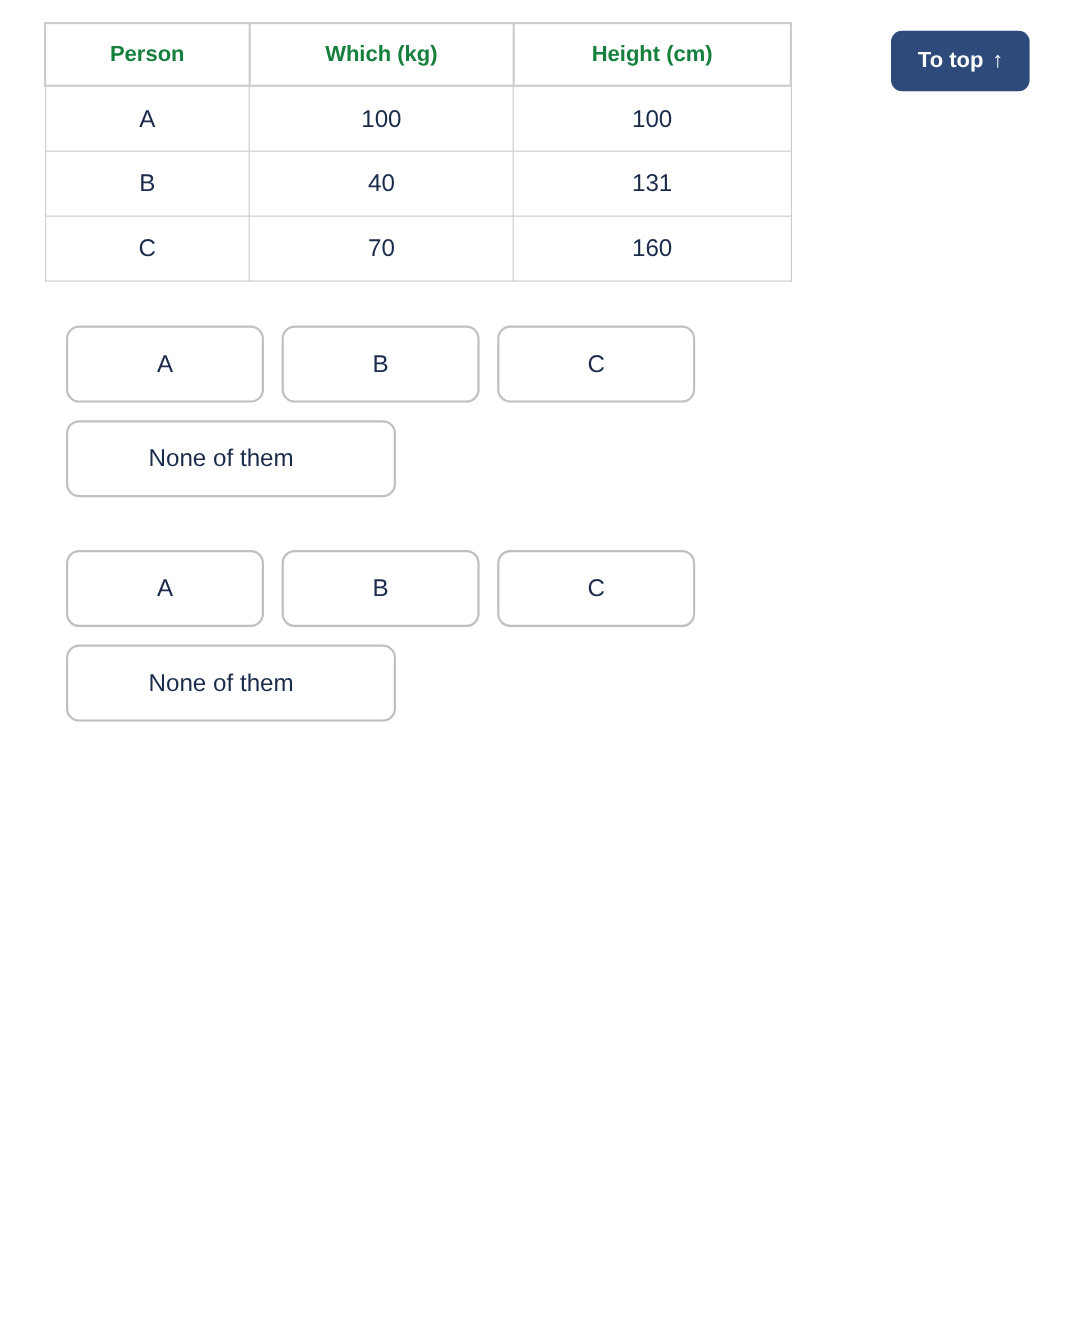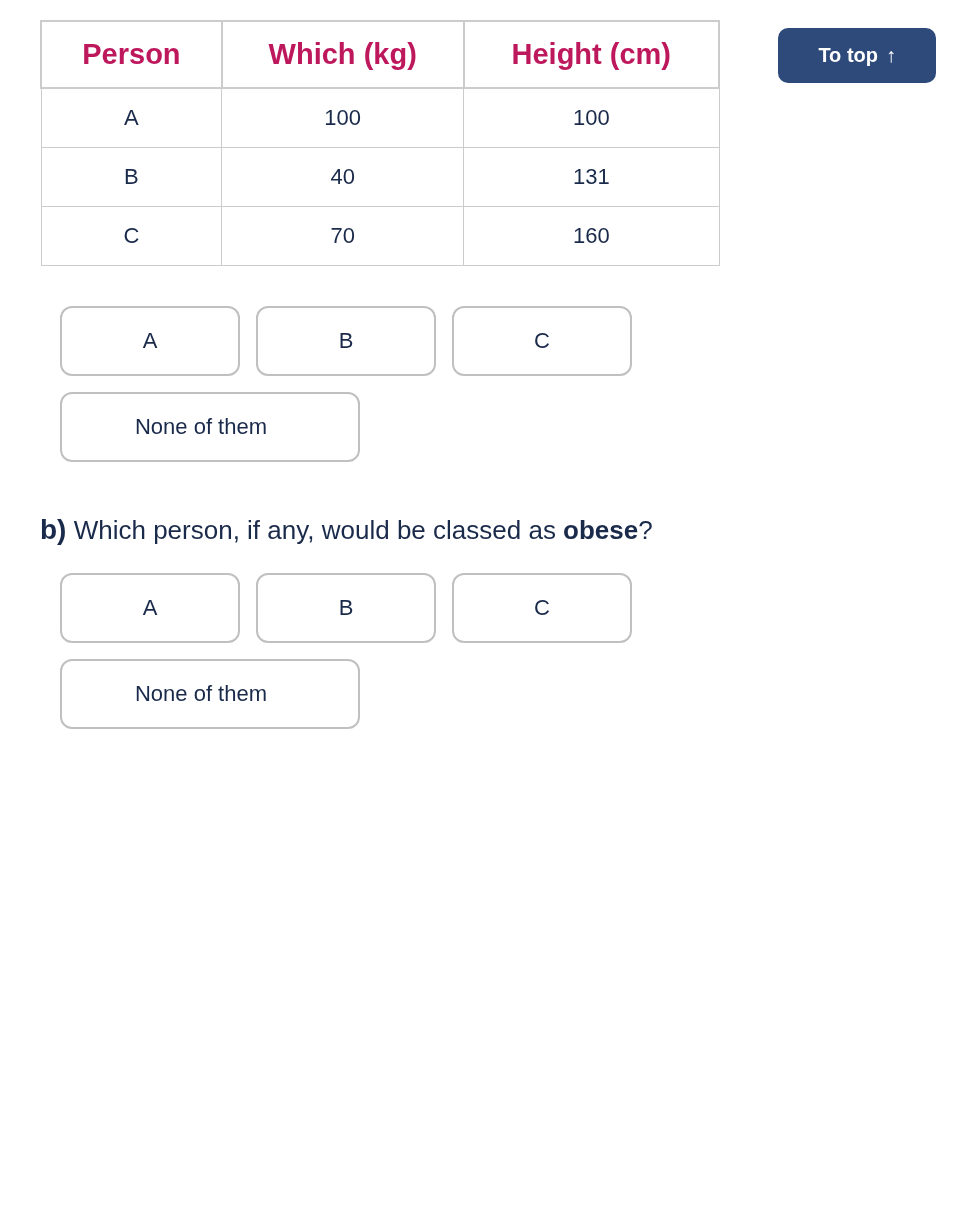--- a/index.html
+++ b/index.html
@@ -25,42 +25,42 @@
     }
 
     table {
       border-collapse: collapse;
       width: 680px;
       flex-shrink: 0;
     }
 
     table th {
       font-weight: 700;
-      font-size: 29px;
-      color: #be185d;
+      font-size: 20px;
+      color: #15803d;
       text-align: center;
       padding: 16px 24px;
       border: 2px solid #ccc;
       background: #fff;
     }
 
     table td {
       font-size: 22px;
       color: #1a2a4a;
       text-align: center;
       padding: 16px 24px;
       border: 1px solid #ccc;
     }
 
     .to-top-btn {
       background-color: #2d4a7a;
       color: #fff;
       border: none;
       border-radius: 10px;
-      padding: 16px 40px;
+      padding: 16px 24px;
       font-size: 20px;
       font-weight: 600;
       cursor: pointer;
       display: flex;
       align-items: center;
       gap: 8px;
       white-space: nowrap;
       margin-top: 8px;
     }
 
@@ -172,24 +172,20 @@
       <button class="option-btn">B</button>
       <button class="option-btn">C</button>
     </div>
     <div class="options-full-row">
       <button class="option-btn wide">None of them</button>
     </div>
   </div>
 </div>
 
 <div class="question-section">
-  <div class="question-label">
-    <span class="bold-label">b)</span>
-    <span>Which person, if any, would be classed as </span><span class="highlight">obese</span><span>?</span>
-  </div>
 
   <div class="options-grid">
     <div class="options-row">
       <button class="option-btn">A</button>
       <button class="option-btn">B</button>
       <button class="option-btn">C</button>
     </div>
     <div class="options-full-row">
       <button class="option-btn wide">None of them</button>
     </div>

